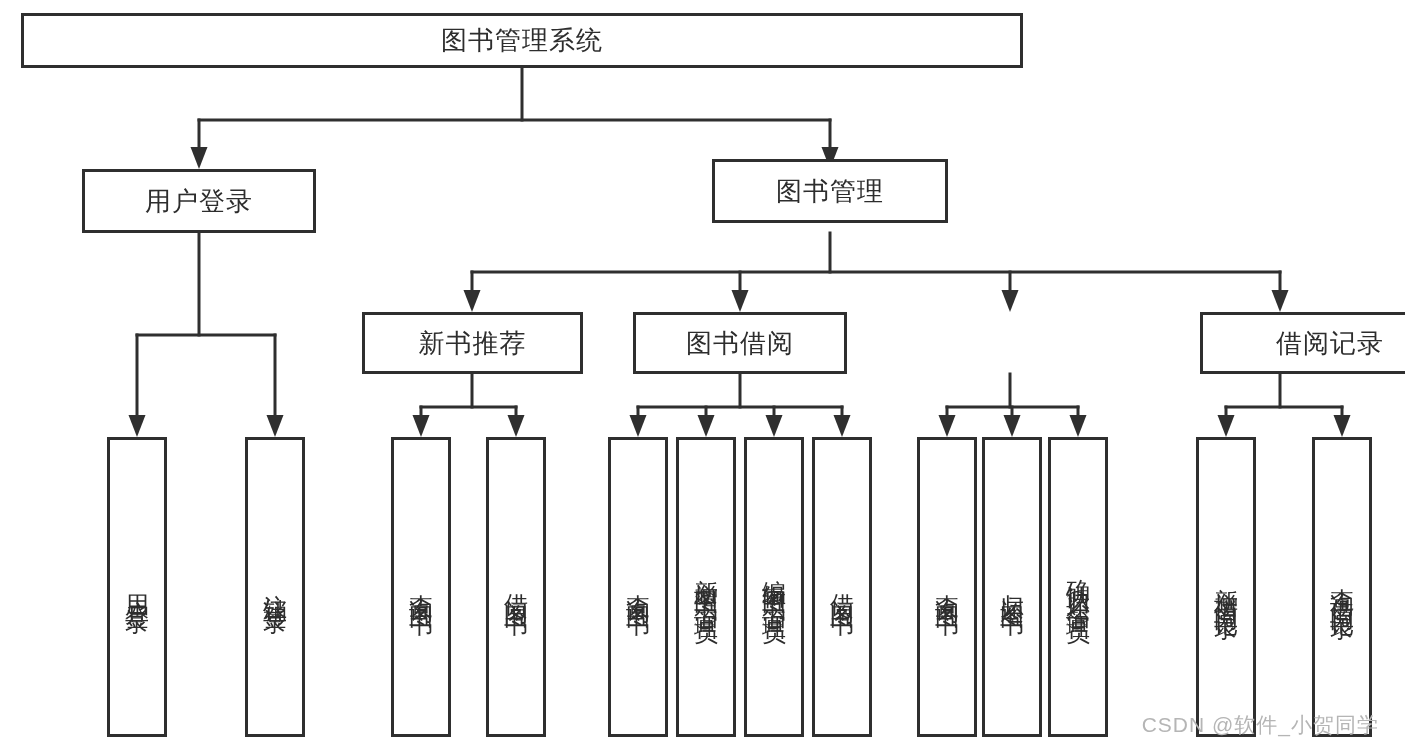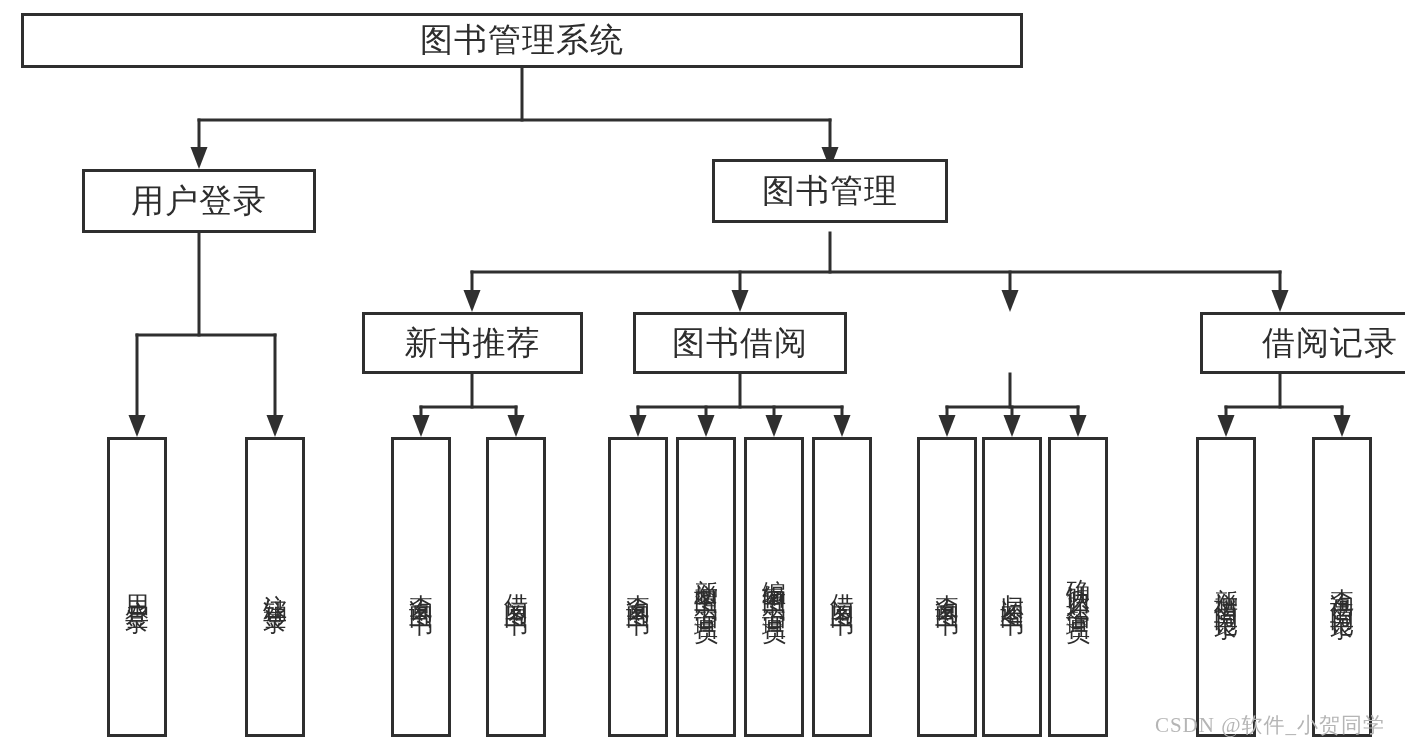--- a/index.html
+++ b/index.html
@@ -18,39 +18,38 @@
   .wires{position:absolute;left:0;top:0;width:1405px;height:747px;pointer-events:none;}
   .wires path{stroke:var(--line);stroke-width:3;fill:none;stroke-linecap:square;}
   .wires polygon{fill:var(--line);stroke:none;}
   .node{
     position:absolute;box-sizing:border-box;
     border:3px solid var(--line);
     background:#fff;
     display:flex;align-items:center;justify-content:center;
     color:var(--text);
   }
-  .hnode{font-size:33px;letter-spacing:1px;}
+  .hnode{font-size:26px;letter-spacing:1px;}
   .hnode span{white-space:nowrap;}
   .vnode span{
     writing-mode:vertical-rl;
     text-orientation:mixed;
     font-size:24px;
     letter-spacing:6px;
     white-space:nowrap;
     color:var(--text);
   }
   .watermark{
     position:absolute;
-    right:20px;top:711px;
+    right:26px;top:711px;
     font-size:21px;
     letter-spacing:1px;
     color:#b5b5b5;
     z-index:5;
     white-space:nowrap;
-    font-family:Liberation Serif, serif;
   }
 </style>
 </head>
 <body>
 
 <div class="stage">
 
   <svg class="wires" viewBox="0 0 1405 747" xmlns="http://www.w3.org/2000/svg">
 
     <path d="M522 68 V120"></path>

